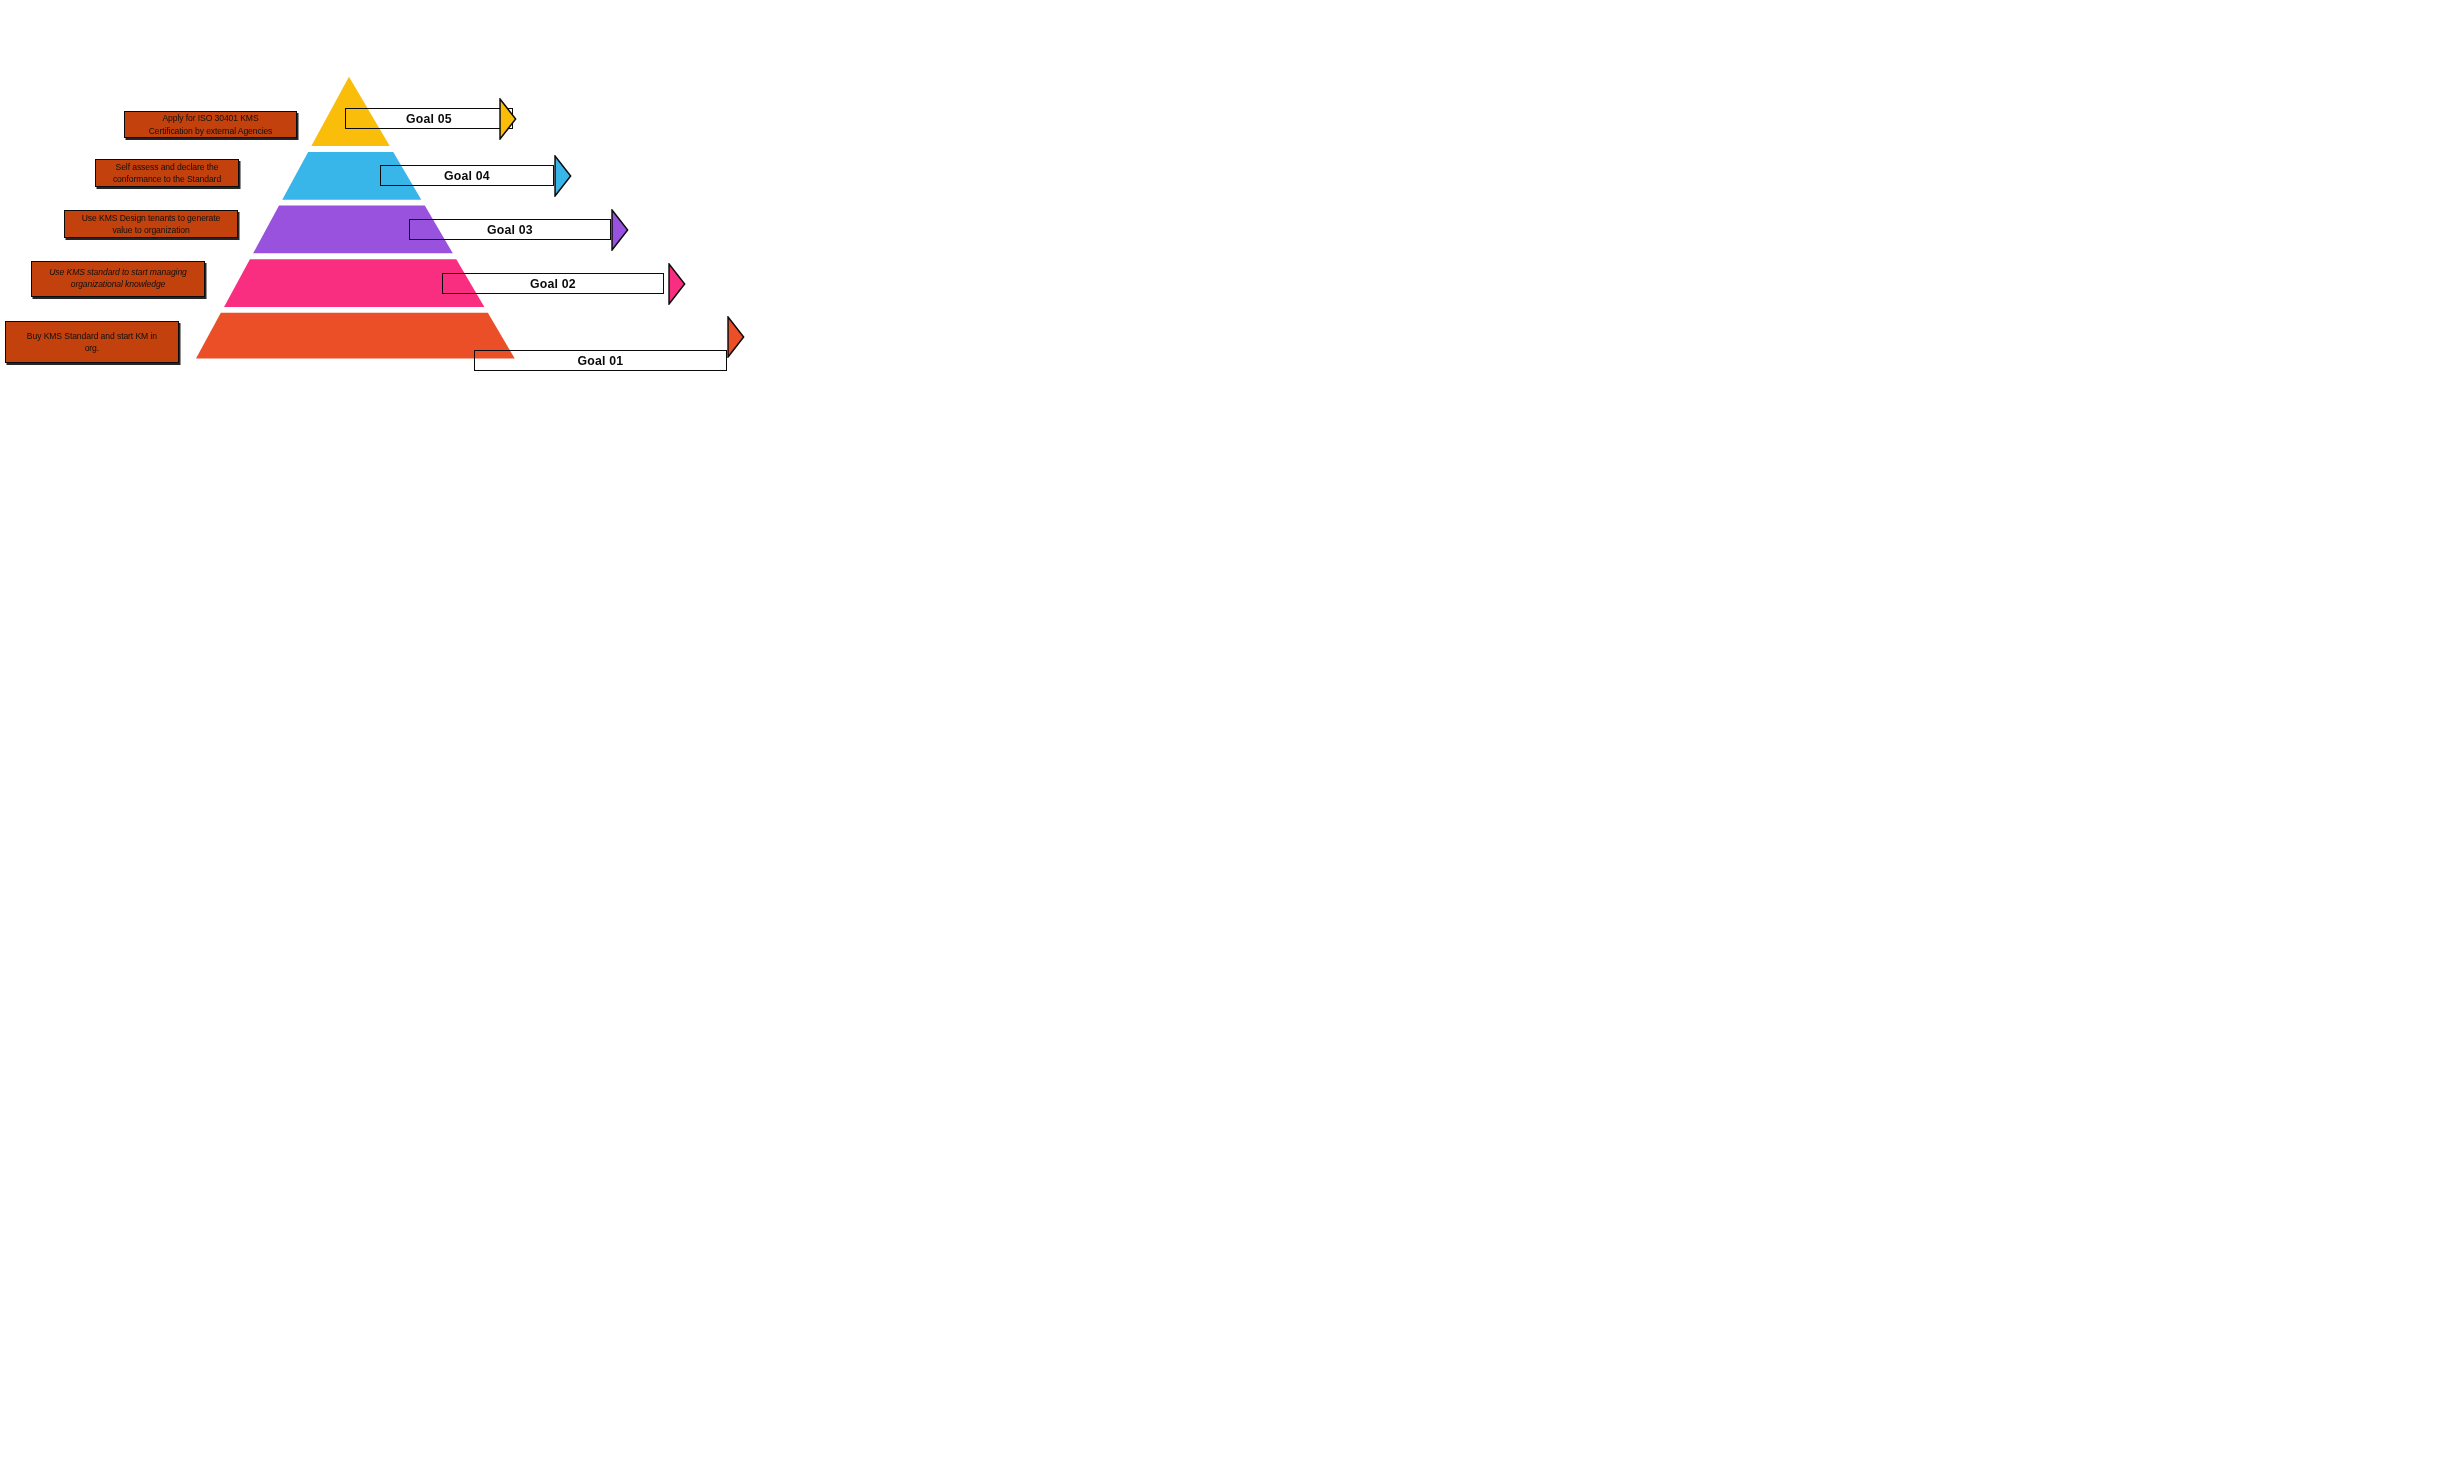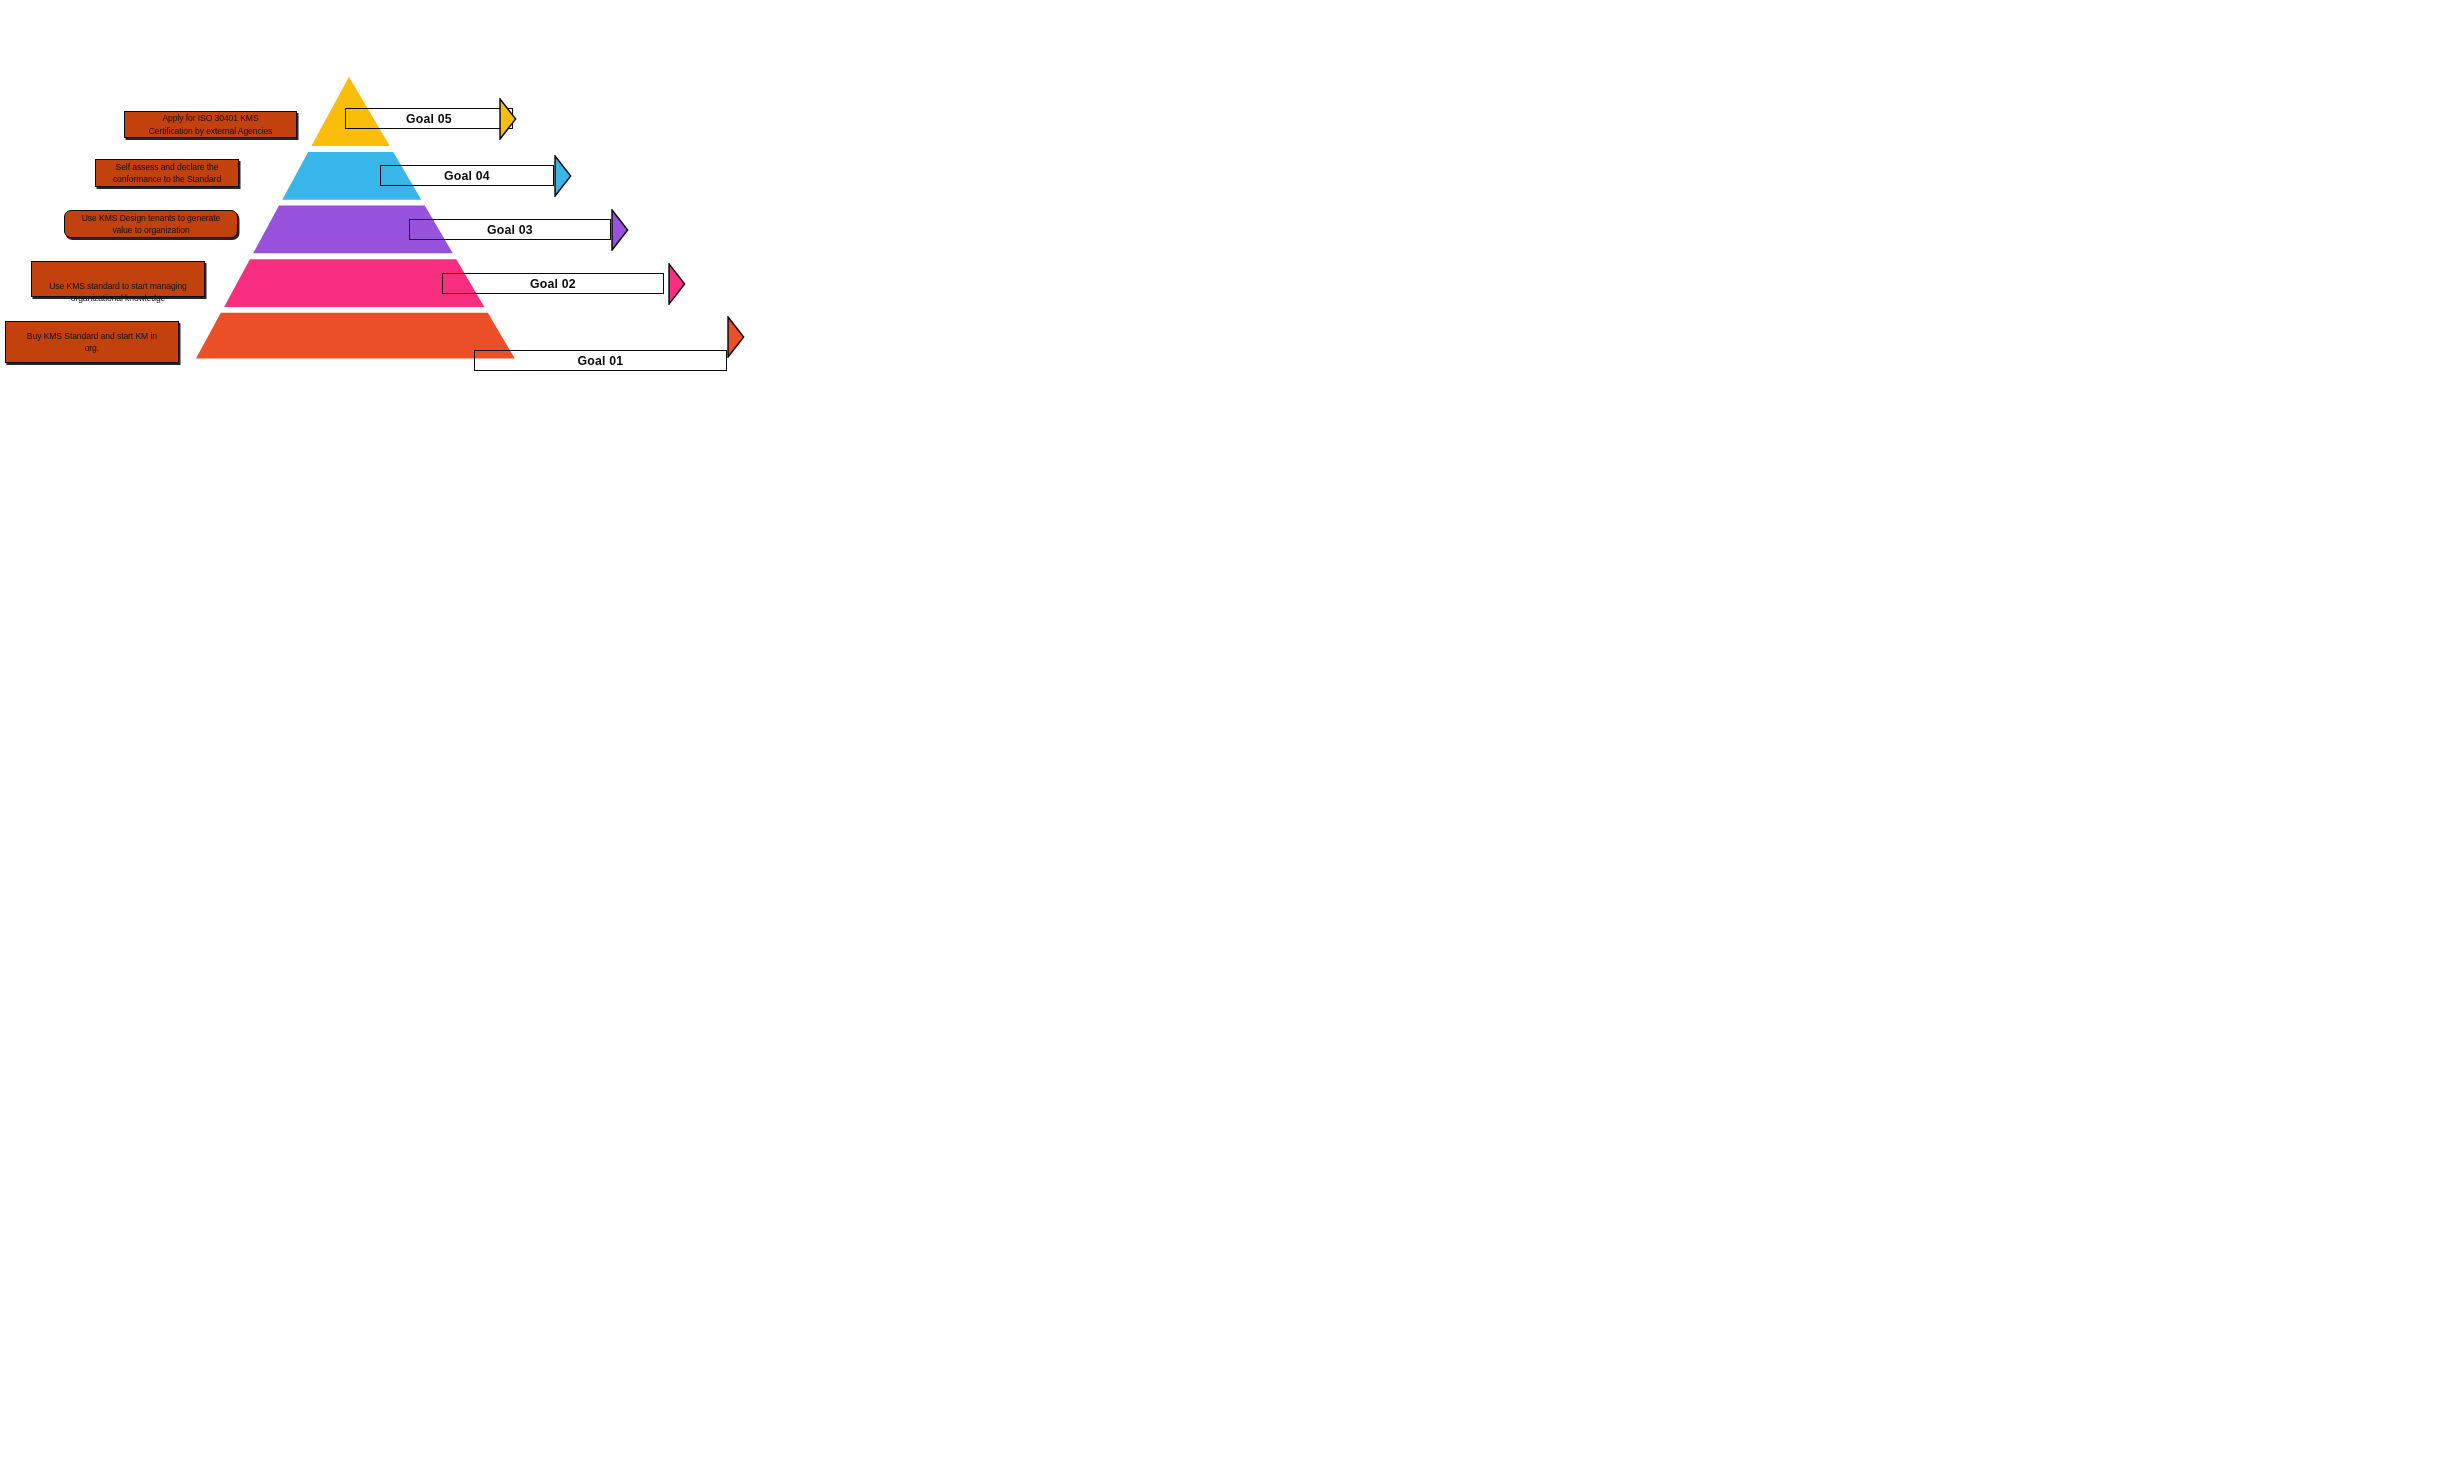--- a/index.html
+++ b/index.html
@@ -60,21 +60,22 @@
     border: 1.5px solid #0b0b0b;
     box-shadow: 1.5px 2px 0 rgba(0,0,0,0.85);
     display: flex;
     flex-direction: column;
     align-items: center;
     justify-content: center;
     text-align: center;
   }
   .desc-box.top-aligned {
     justify-content: flex-start;
-    padding-top: 18px;
+    padding-top: 4px;
+    font-style: italic;
   }
   .desc-line {
     font-size: 8.6px;
     line-height: 12.3px;
     color: #111111;
     white-space: nowrap;
     letter-spacing: -0.1px;
   }
 </style>
 </head>
@@ -138,21 +139,21 @@
   <div class="desc-box" style="left:124px; top:111px; width:173px; height:27px;">
     <span class="desc-line">Apply for ISO 30401 KMS</span>
     <span class="desc-line">Certification by external Agencies</span>
   </div>
 
   <div class="desc-box" style="left:95px; top:159px; width:144px; height:28px;">
     <span class="desc-line">Self assess and declare the</span>
     <span class="desc-line">conformance to the Standard</span>
   </div>
 
-  <div class="desc-box" style="left:64px; top:210px; width:174px; height:27.6px;border-radius:7px;">
+  <div class="desc-box" style="left:64px; top:210px; width:174px; height:27.6px;">
     <span class="desc-line">Use KMS Design tenants to generate</span>
     <span class="desc-line">value to organization</span>
   </div>
 
   <div class="desc-box top-aligned" style="left:31px; top:261px; width:174px; height:36px;">
     <span class="desc-line">Use KMS standard to start managing</span>
     <span class="desc-line">organizational knowledge</span>
   </div>
 
   <div class="desc-box" style="left:4.9px; top:321px; width:174px; height:42px;">

